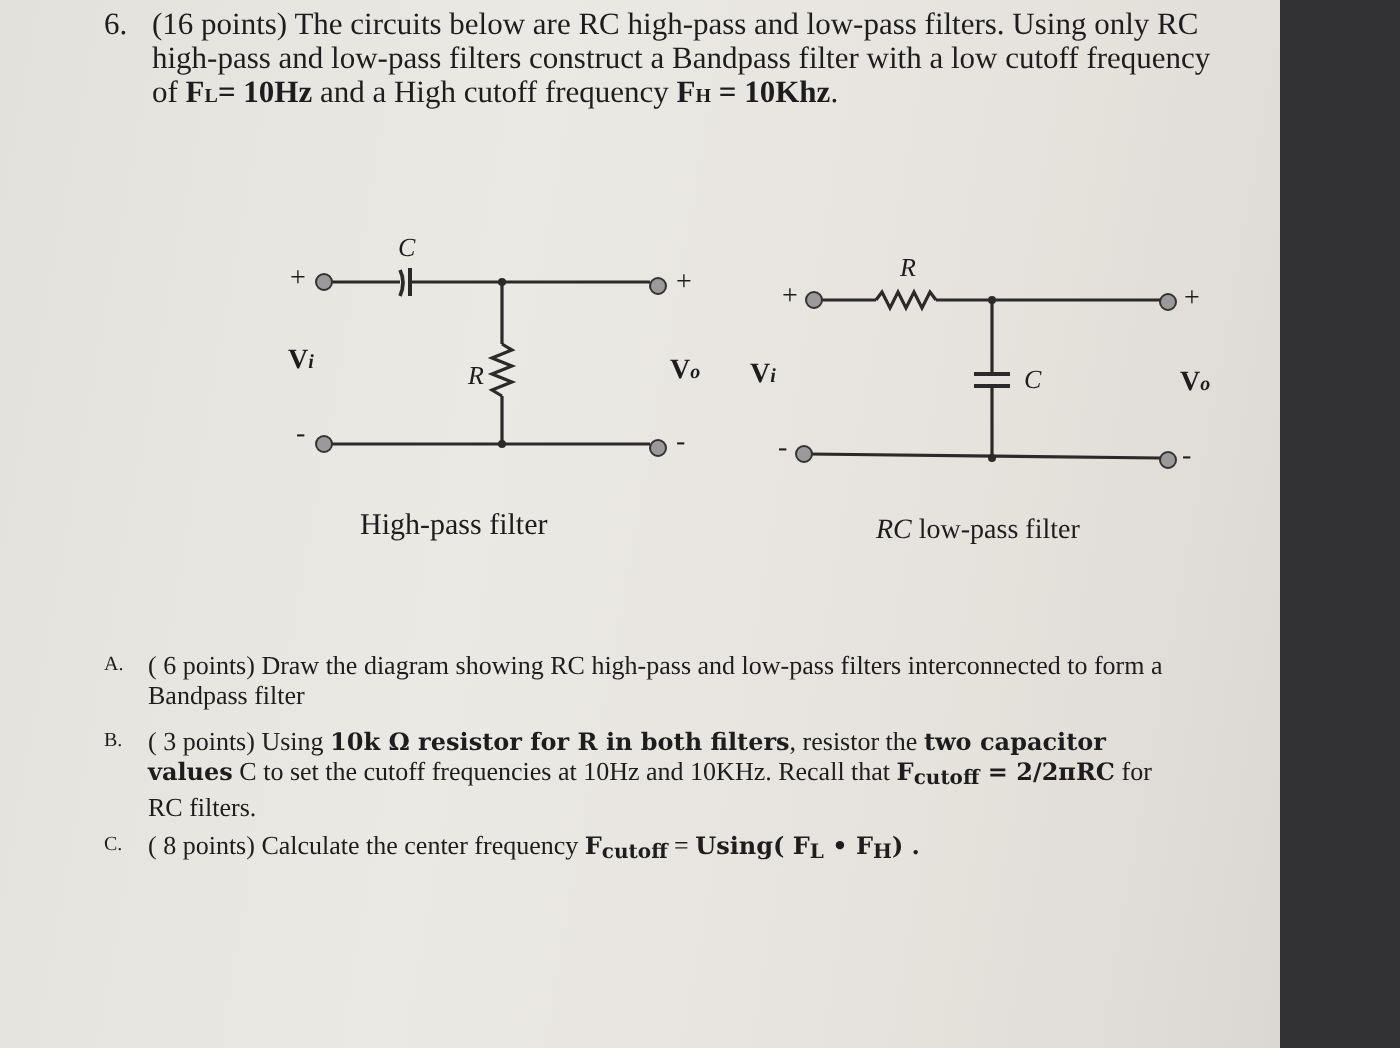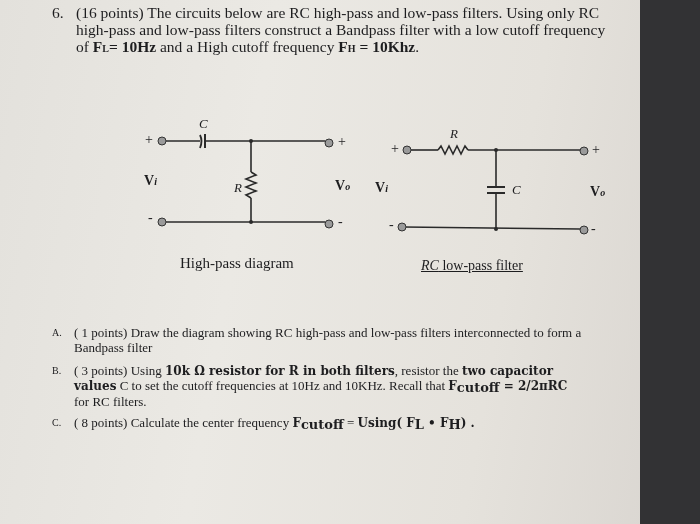--- a/index.html
+++ b/index.html
@@ -27,21 +27,21 @@
     .sub-small { font-size: 10px; font-weight: bold; }
     .diagram { position: absolute; left: 0; top: 0; }
     .diag-label {
       position: absolute; font-size: 15px; color: #1d1d1f;
     }
     .parts { position: absolute; left: 52px; top: 326px; width: 530px; font-size: 13px; color: #1d1d1f; line-height: 14.5px; }
     .part { position: absolute; left: 0; width: 530px; }
     .part-letter { position: absolute; left: 0; top: 0; font-size: 10px; }
     .part-body { position: absolute; left: 22px; top: 0; width: 510px; }
     .part-body b { font-weight: bold; font-family: "DejaVu Serif", serif; font-size: 12px; }
-    .sub { font-size: 13px; vertical-align: -2px; }
+    .sub { font-size: 10px; vertical-align: -2px; }
   </style>
 </head>
 <body>
 
 <div class="paper"></div>
 <div class="bezel"></div>
 
 <div class="q-header">
   <span class="q-num">6.</span>
   <div class="q-text">
@@ -74,21 +74,21 @@
   </g>
 </svg>
 <span class="diag-label" style="left:145px;top:132px;font-size:14px;">+</span>
 <span class="diag-label" style="left:148px;top:210px;font-size:14px;">-</span>
 <span class="diag-label" style="left:338px;top:134px;font-size:14px;">+</span>
 <span class="diag-label" style="left:338px;top:214px;font-size:14px;">-</span>
 <span class="diag-label" style="left:199px;top:116px;font-style:italic;font-size:13px;">C</span>
 <span class="diag-label" style="left:234px;top:180px;font-style:italic;font-size:13px;">R</span>
 <span class="diag-label" style="left:144px;top:173px;font-weight:bold;font-size:14px;"><span>V</span><i style="font-size:10px;">i</i></span>
 <span class="diag-label" style="left:335px;top:178px;font-weight:bold;font-size:14px;"><span>V</span><i style="font-size:10px;">o</i></span>
-<span class="diag-label" style="left:180px;top:255px;font-size:15px;">High-pass diagram</span>
+<span class="diag-label" style="left:180px;top:255px;font-size:15px;">High-pass filter</span>
 
 <svg class="diagram" width="700" height="524">
   <g stroke="#2a2a2a" stroke-width="1.6" fill="none">
     <line x1="411" y1="150" x2="438" y2="150"></line>
     <polyline points="438,150 441,146 445,154 449,146 453,154 457,146 461,154 465,146 468,150"></polyline>
     <line x1="468" y1="150" x2="580" y2="150"></line>
     <line x1="496" y1="150" x2="496" y2="187"></line>
     <line x1="487" y1="187" x2="505" y2="187" stroke-width="2"></line>
     <line x1="487" y1="193" x2="505" y2="193" stroke-width="2"></line>
     <line x1="496" y1="193" x2="496" y2="229"></line>
@@ -104,26 +104,26 @@
   </g>
 </svg>
 <span class="diag-label" style="left:391px;top:141px;font-size:14px;">+</span>
 <span class="diag-label" style="left:389px;top:217px;font-size:14px;">-</span>
 <span class="diag-label" style="left:592px;top:142px;font-size:14px;">+</span>
 <span class="diag-label" style="left:591px;top:221px;font-size:14px;">-</span>
 <span class="diag-label" style="left:450px;top:126px;font-style:italic;font-size:13px;">R</span>
 <span class="diag-label" style="left:512px;top:182px;font-style:italic;font-size:13px;">C</span>
 <span class="diag-label" style="left:375px;top:180px;font-weight:bold;font-size:14px;"><span>V</span><i style="font-size:10px;">i</i></span>
 <span class="diag-label" style="left:590px;top:184px;font-weight:bold;font-size:14px;"><span>V</span><i style="font-size:10px;">o</i></span>
-<span class="diag-label" style="left:421px;top:258px;font-size:14px;text-decoration:underline;"><i>RC</i><span> low-pass filter</span></span>
+<span class="diag-label" style="left:438px;top:258px;font-size:14px;"><i>RC</i><span> low-pass filter</span></span>
 
 <div class="parts">
   <div class="part" style="top:0;">
     <span class="part-letter">A.</span>
-    <div class="part-body">( 1 points) Draw the diagram  showing RC high-pass and low-pass filters interconnected to form a Bandpass filter</div>
+    <div class="part-body">( 6 points) Draw the diagram  showing RC high-pass and low-pass filters interconnected to form a Bandpass filter</div>
   </div>
   <div class="part" style="top:38px;">
     <span class="part-letter">B.</span>
     <div class="part-body"><span>( 3 points)  Using </span><b>10k Ω resistor for R in both filters</b><span>, resistor the </span><b>two capacitor values</b><span> C to set the cutoff frequencies at 10Hz and 10KHz. Recall that </span><b><span>F</span><span class="sub">cutoff</span><span> = 2/2πRC</span></b><span> for RC filters.</span></div>
   </div>
   <div class="part" style="top:90px;">
     <span class="part-letter">C.</span>
     <div class="part-body"><span>( 8 points) Calculate the center frequency  </span><b><span>F</span><span class="sub">cutoff</span></b><span> = </span><b><span>Using( F</span><span class="sub">L</span><span> • F</span><span class="sub">H</span><span>) .</span></b></div>
   </div>
 </div>

